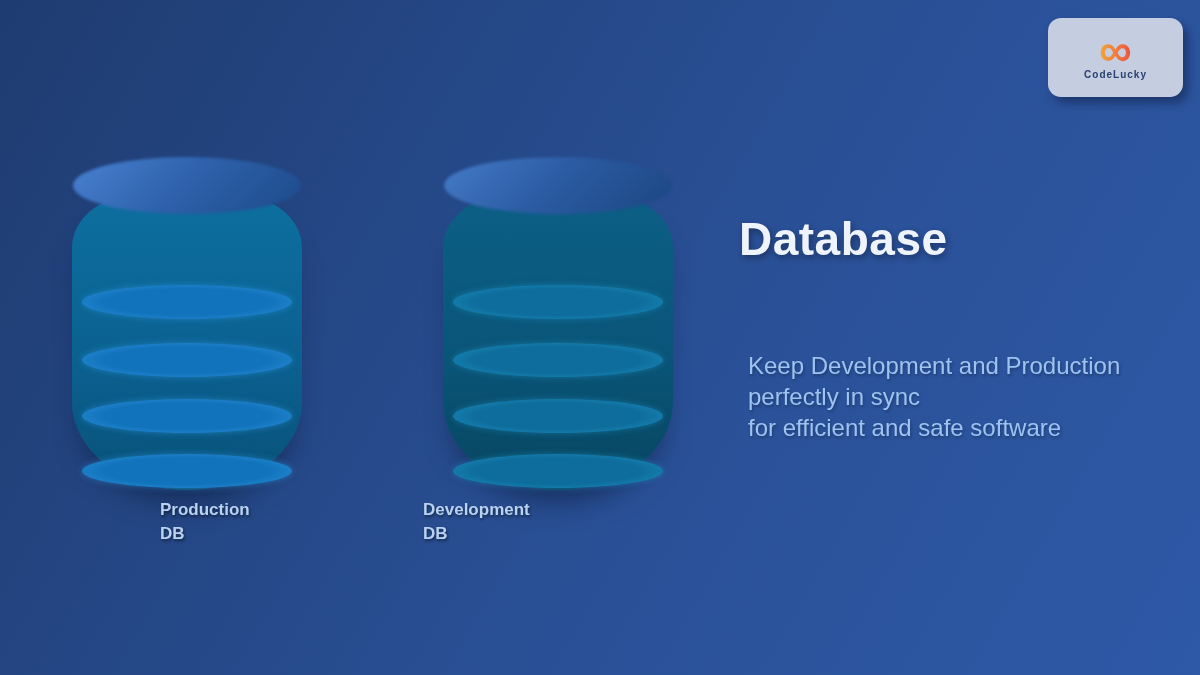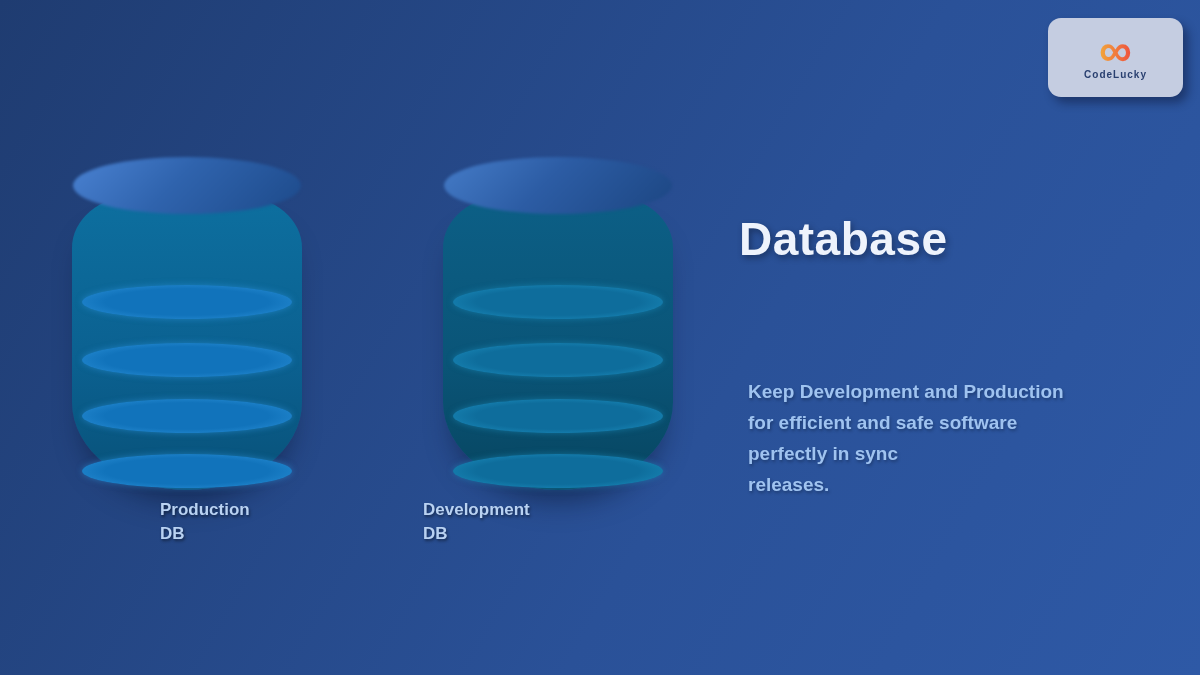--- a/index.html
+++ b/index.html
@@ -97,23 +97,23 @@
 
   
   .title-block{
     position:absolute; left:739px; top:212px; width:420px;
     color:var(--title-text);
     font-size:46px; font-weight:700; line-height:54px;
     letter-spacing:0.5px;
     text-shadow:2px 3px 6px rgba(10,20,40,.45);
   }
   .subtitle-block{
-    position:absolute; left:748px; top:376px; width:390px;
+    position:absolute; left:748px; top:350px; width:390px;
     color:var(--subtitle-text);
-    font-size:19px; font-weight:700; line-height:31px;
+    font-size:24px; font-weight:400; line-height:31px;
     text-shadow:1px 2px 3px rgba(10,20,40,.35);
   }
 </style>
 </head>
 <body>
 
 <div class="cylinder cyl-production">
   <div class="cyl-body">
     <div class="band band-1"></div>
     <div class="band band-2"></div>
@@ -141,21 +141,20 @@
   <div>Development</div>
   <div>DB</div>
 </div>
 
 <div class="title-block">
   <div>Database</div>
 </div>
 
 <div class="subtitle-block">
   <div>Keep Development and Production</div>
+  <div>perfectly in sync</div>
   <div>for efficient and safe software</div>
-  <div>perfectly in sync</div>
-  <div>releases.</div>
 </div>
 
 <div class="logo-card">
   <div class="logo-infinity">∞</div>
   <div class="logo-brand">CodeLucky</div>
 </div>
 
 </body></html>

